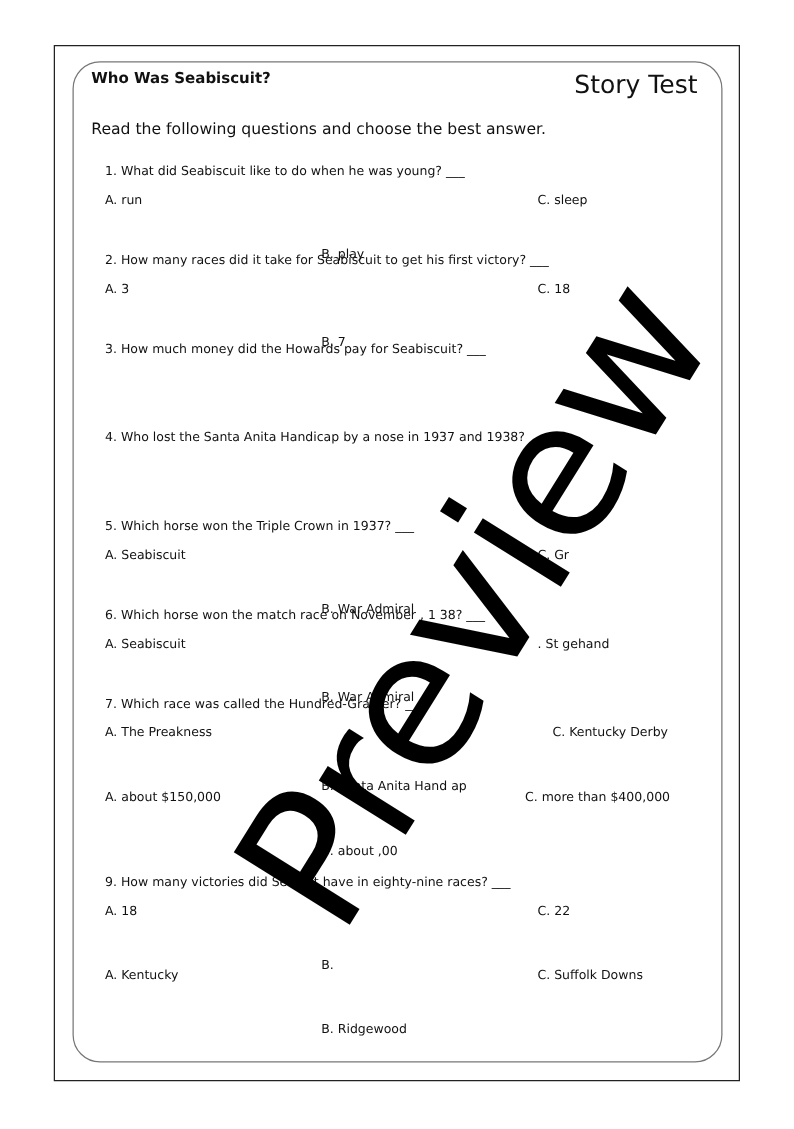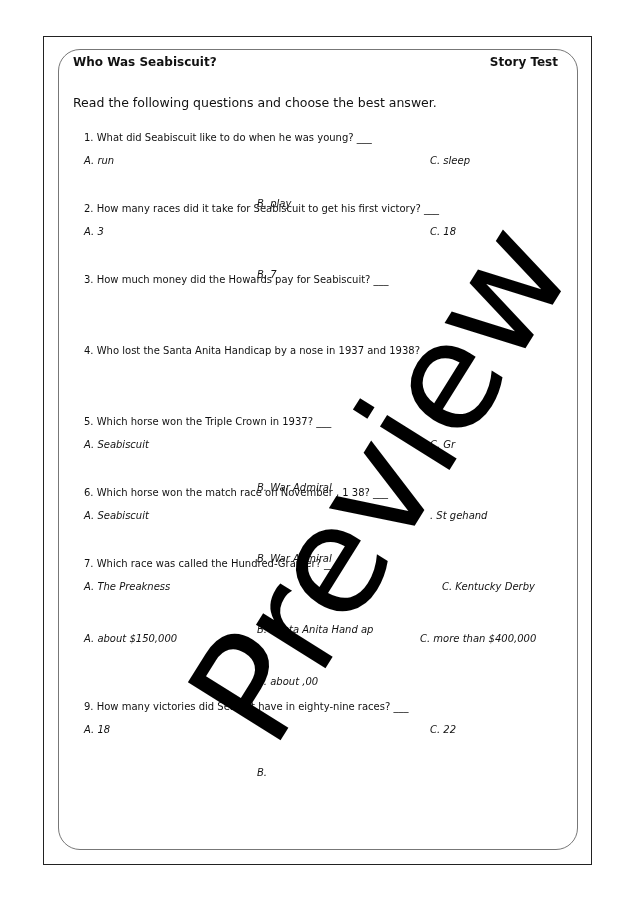--- a/index.html
+++ b/index.html
@@ -1,25 +1,25 @@
 <!DOCTYPE html>
 <html><head>
 <meta charset="utf-8">
 <style>
   html, body { margin: 0; padding: 0; background: #ffffff; }
   body { width: 635px; height: 903px; position: relative; overflow: hidden; font-family: "DejaVu Sans", sans-serif; color: #111; }
   .outer { position: absolute; left: 43px; top: 36px; width: 549px; height: 829px; border: 1px solid #222; box-sizing: border-box; }
   .inner { position: absolute; left: 58px; top: 49px; width: 520px; height: 801px; border: 1.5px solid #777; border-radius: 22px; box-sizing: border-box; }
   .title { position: absolute; left: 73px; top: 55px; font-weight: bold; font-size: 12px; }
-  .subtitle { position: absolute; right: 77px; top: 55px; font-weight: bold; font-size: 12px; }
+  .subtitle { position: absolute; right: 77px; top: 55px; font-weight: normal; font-size: 20px; }
   .instr { position: absolute; left: 73px; top: 95px; font-size: 12.5px; text-align: center; }
   .q { position: absolute; left: 84px; font-size: 10px; width: 500px; }
   .q .stem { height: 20px; }
   .q .opts { position: relative; height: 20px; margin-top: 3px; }
-  .q .opts span { position: absolute; top: 0; white-space: nowrap; font-style: italic; }
+  .q .opts span { position: absolute; top: 0; white-space: nowrap; }
   .opt-a { left: 0; }
   .opt-b { left: 173px; margin-top: 43px; }
   .opt-c { left: 346px; }
   .watermark { position: absolute; left: 170px; top: 560px; font-family: "DejaVu Sans", sans-serif; font-size: 150px; font-weight: normal; color: #000; transform: rotate(-58deg); transform-origin: center; letter-spacing: -2px; pointer-events: none; white-space: nowrap; width: 420px; margin-left: -40px; margin-top: -100px; }
 </style>
 </head>
 <body>
 
 <div class="outer"></div>
 <div class="inner"></div>
@@ -83,15 +83,20 @@
 </div>
 <div class="q" style="top:701px">
   <div class="stem">9. How many victories did Seabi it have in eighty-nine races? ___</div>
   <div class="opts">
       <span class="opt-a">A. 18</span>
       <span class="opt-b">B. </span>
       <span class="opt-c">C. 22</span>
     </div>
 </div>
 <div class="q" style="top:772px">
+  <div class="opts">
+      <span class="opt-a">A. Kentucky</span>
+      <span class="opt-b">B. Ridgewood</span>
+      <span class="opt-c">C. Suffolk Downs</span>
+    </div>
 </div>
 
 <div class="watermark">Preview</div>
 
 </body></html>

